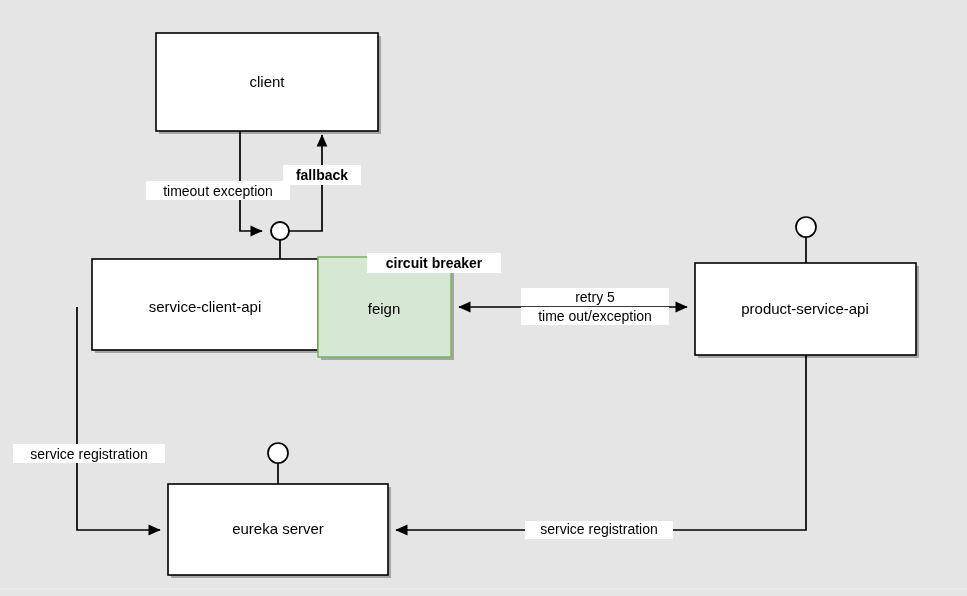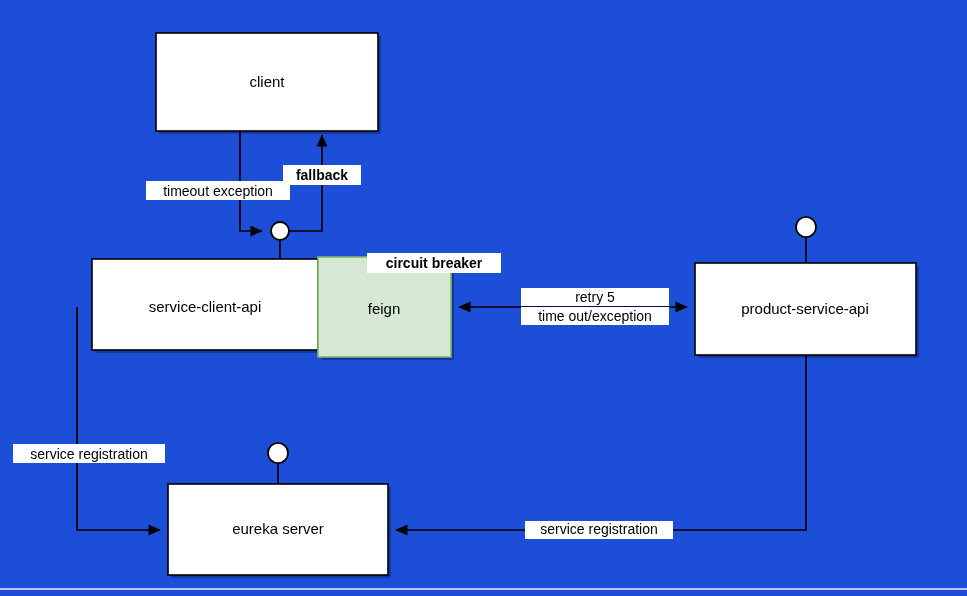--- a/index.html
+++ b/index.html
@@ -11,21 +11,21 @@
   body {
     font-family: "Liberation Sans", sans-serif;
     width: 967px;
     height: 596px;
     overflow: hidden;
   }
   #canvas-root {
     position: relative;
     width: 967px;
     height: 596px;
-    background: #1d4ed8;
+    background: #e5e5e5;
   }
   #diagram-svg {
     position: absolute;
     top: 0;
     left: 0;
     width: 967px;
     height: 596px;
   }
   .node-label {
     font-family: "Liberation Sans", sans-serif;

